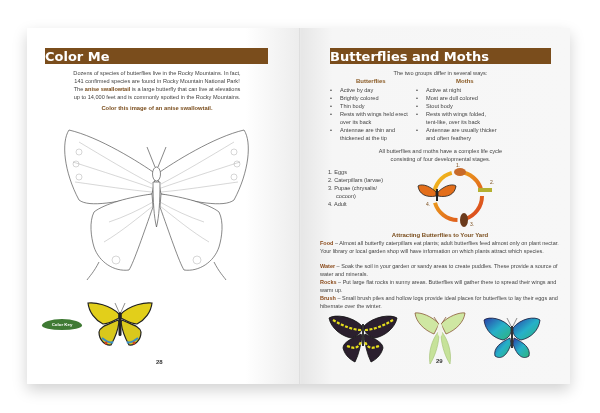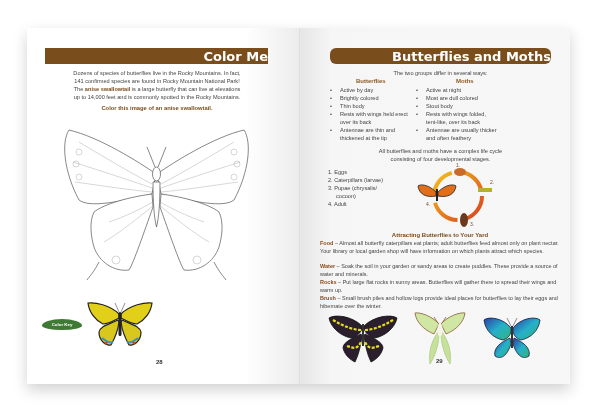--- a/index.html
+++ b/index.html
@@ -1,23 +1,23 @@
 <!DOCTYPE html>
 <html><head>
 <meta charset="utf-8">
 <style>
   html,body{margin:0;padding:0;}
   body{width:600px;height:413px;background:#ffffff;position:relative;overflow:hidden;font-family:"Liberation Sans",sans-serif;color:#333;}
   .book{position:absolute;left:27px;top:28px;width:543px;height:356px;box-shadow:0 6px 14px rgba(0,0,0,0.18);}
   .page{position:absolute;top:0;height:356px;overflow:hidden;}
   .page.left{left:0;width:273px;background:linear-gradient(to right,#ffffff 0%,#ffffff 80%,#ececec 100%);}
   .page.right{left:273px;width:270px;background:linear-gradient(to right,#e6e6e6 0%,#f6f6f6 12%,#f7f7f7 100%);}
-  .hdr{position:absolute;height:16px;background:#7a4d1c;color:#fff;font-family:"DejaVu Sans",sans-serif;font-weight:bold;font-size:13px;text-align:right;line-height:17px;}
+  .hdr{position:absolute;height:16px;background:#7a4d1c;color:#fff;font-family:"DejaVu Sans",sans-serif;font-weight:bold;font-size:13px;text-align:left;line-height:17px;}
   .left .hdr{left:18px;width:223px;top:20px;}
-  .right .hdr{left:30px;width:221px;top:20px;border-radius:6px;}
+  .right .hdr{left:30px;width:221px;top:20px;}
   .intro{position:absolute;left:20px;width:220px;top:41px;font-size:5.6px;line-height:8px;text-align:center;color:#444;}
   .intro b{color:#7a4d1c;}
   .cta{position:absolute;left:20px;width:220px;top:77px;font-size:5.8px;font-weight:bold;text-align:center;color:#7a4d1c;}
   .pagenum{position:absolute;font-size:6px;font-weight:bold;color:#333;}
   .small{font-size:5.6px;line-height:8px;color:#444;}
   .col-h{position:absolute;font-size:6px;font-weight:bold;color:#8a5a24;}
   ul.cmp{position:absolute;margin:0;padding:0;list-style:none;font-size:5.6px;line-height:8px;color:#444;}
   ul.cmp li{position:relative;padding-left:10px;}
   ul.cmp li::before{content:"•";position:absolute;left:0;}
   ol.stages{position:absolute;left:28px;top:140px;margin:0;padding:0;list-style:none;font-size:5.6px;line-height:8px;color:#444;}

